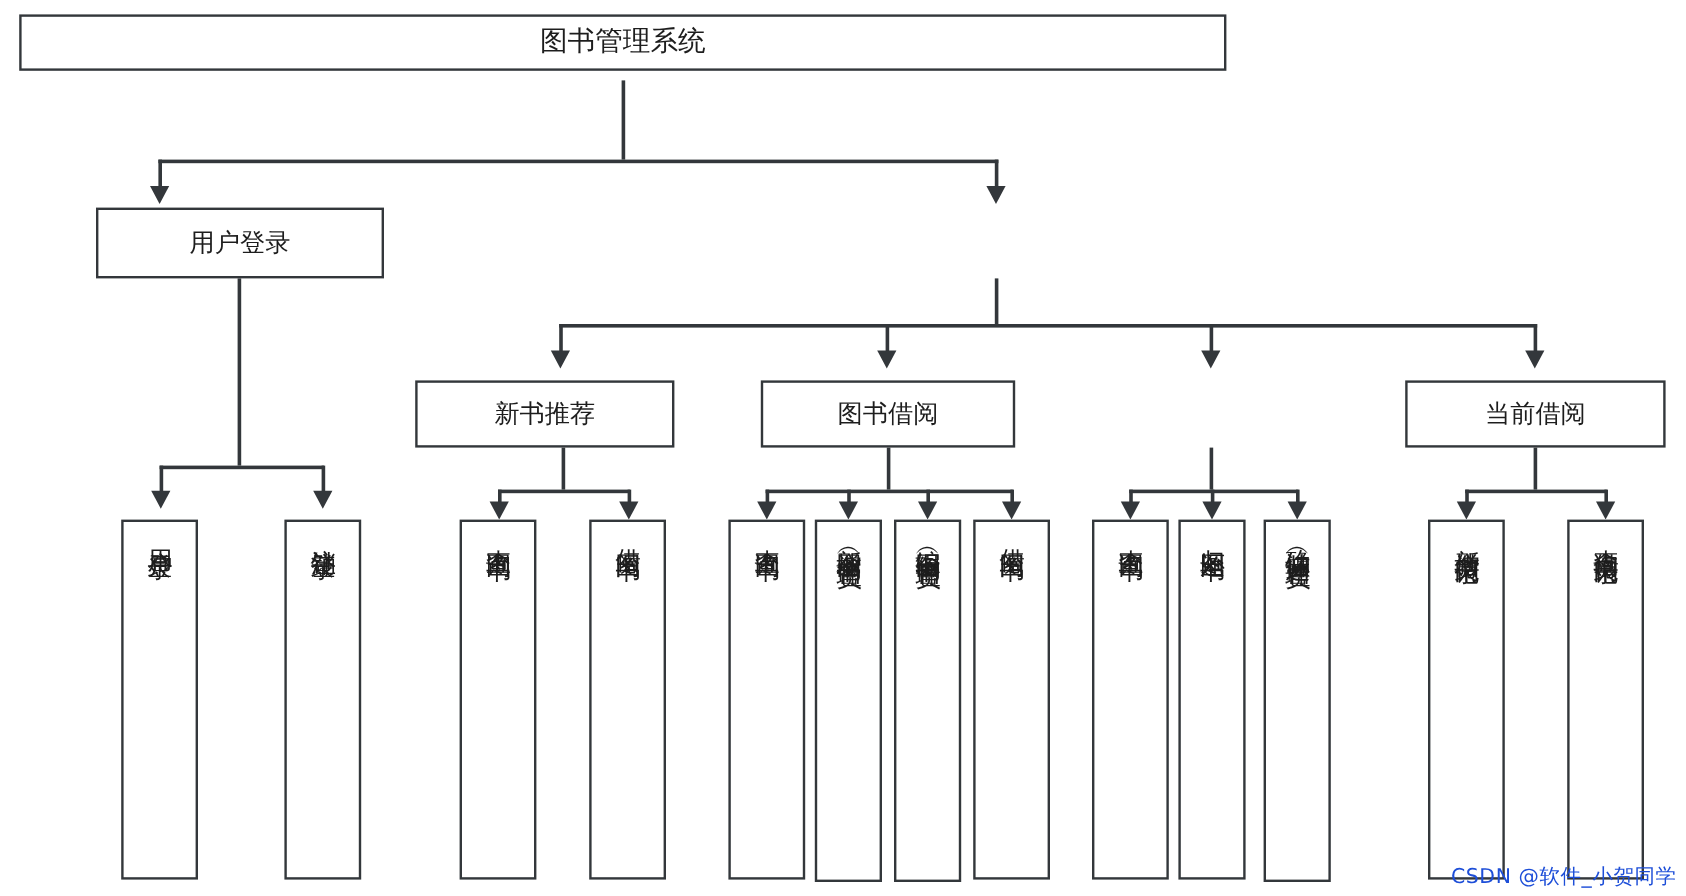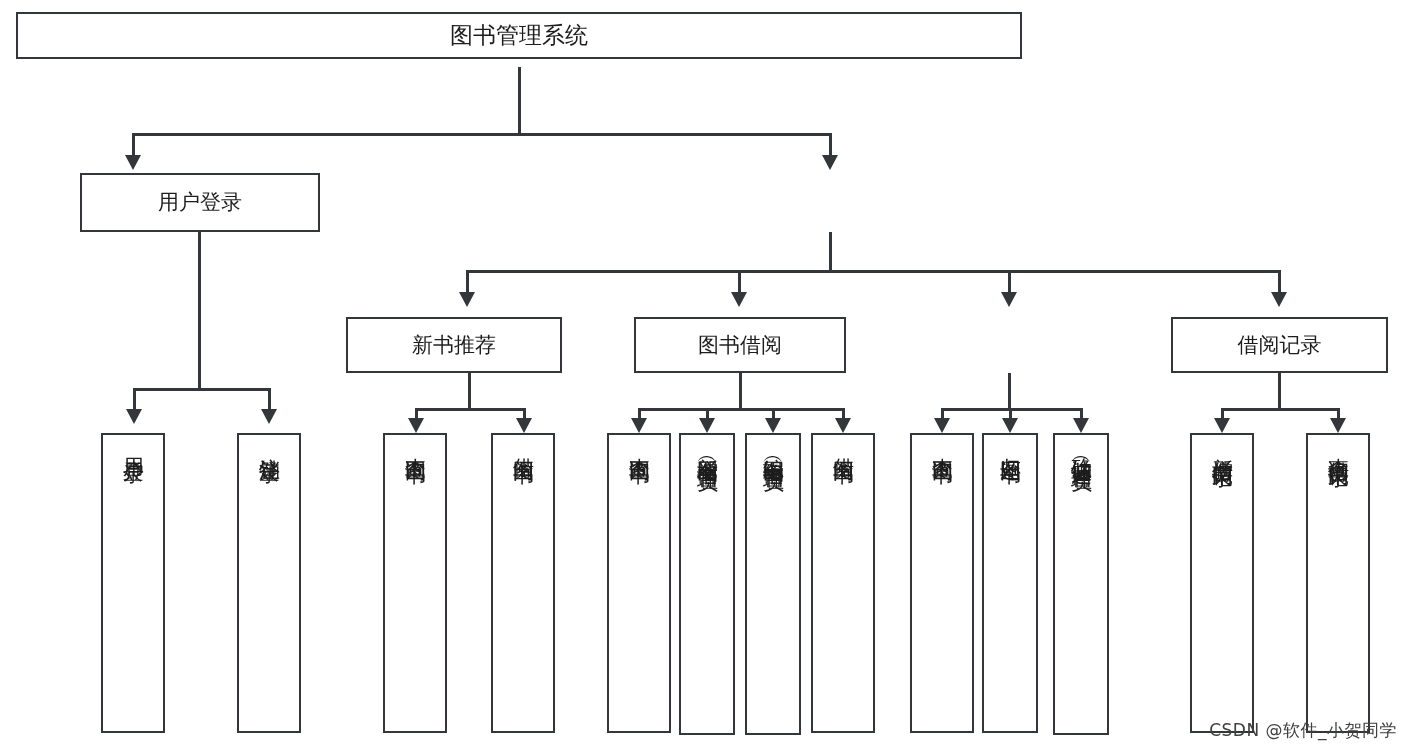--- a/index.html
+++ b/index.html
@@ -70,21 +70,21 @@
     border-left: 8px solid transparent;
     border-right: 8px solid transparent;
     border-top: 15px solid #33373b;
   }
   
   #watermark {
     position: absolute;
     right: 8px;
     bottom: 5px;
     font-size: 17px;
-    color: #404040;
+    color: #1d4ed8;
     white-space: nowrap;
     letter-spacing: 0.5px;
   }
 </style>
 </head>
 <body>
 
 <div id="canvas">
 
   <div class="node root" style="left:16px; top:12px; width:1006px; height:47px;">
@@ -131,21 +131,21 @@
   <div class="node lvl2" style="left:346px; top:317px; width:216px; height:56px;">
     <span>新书推荐</span>
   </div>
 
   <div class="node lvl2" style="left:634px; top:317px; width:212px; height:56px;">
     <span>图书借阅</span>
   </div>
 
 
   <div class="node lvl2" style="left:1171px; top:317px; width:217px; height:56px;">
-    <span>借阅记录</span>
+    <span>当前借阅</span>
   </div>
 
   <div class="vline" style="left:468px; top:373px; height:35px;"></div>
   <div class="hline" style="left:415px; top:408px; width:110px;"></div>
   <div class="vline" style="left:415px; top:408px; height:12px;"></div>
   <div class="arrow" style="left:408px; top:418px;"></div>
   <div class="vline" style="left:523px; top:408px; height:12px;"></div>
   <div class="arrow" style="left:516px; top:418px;"></div>
 
   <div class="vline" style="left:739px; top:373px; height:35px;"></div>

